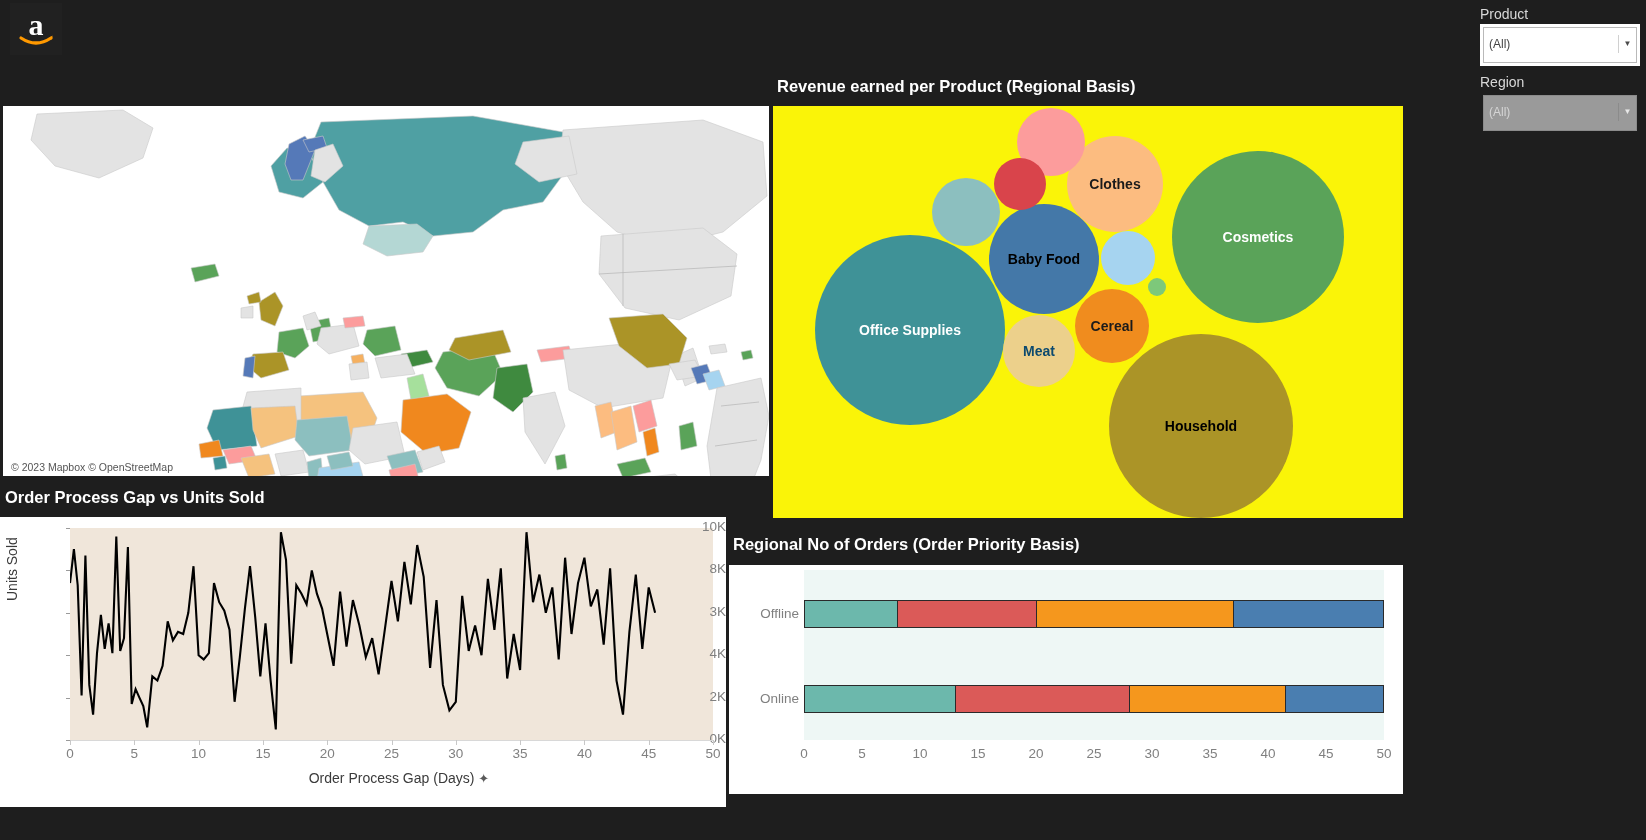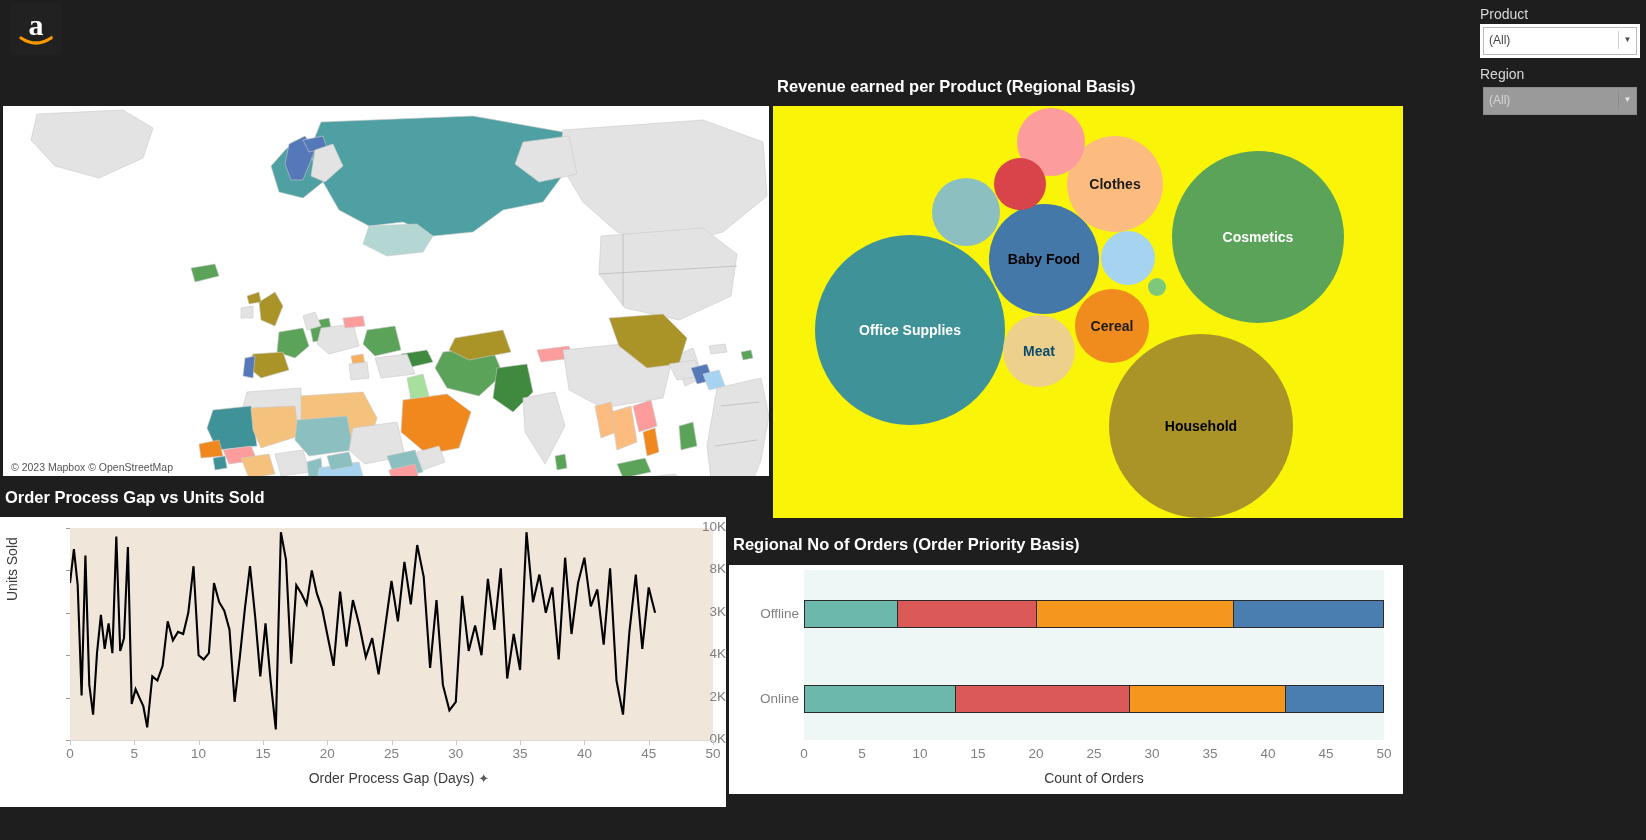--- a/index.html
+++ b/index.html
@@ -26,21 +26,21 @@
     text-shadow: 1px 1px 0 #6a4a1a;
   }
 
   
   #filter-panel { position: absolute; right: 6px; top: 6px; width: 160px; }
   .filter-label { color: #d8d8d8; font-size: 14px; margin-bottom: 2px; }
   .filter-box-wrap { background: #ffffff; padding: 3px; margin-bottom: 8px; }
   .filter-box-wrap.disabled { background: transparent; padding: 3px 3px 3px 3px; }
   .filter-select {
     display: flex; align-items: center; justify-content: space-between;
-    height: 28px; border: 1px solid #b9b9b9; background: #ffffff;
+    height: 36px; border: 1px solid #b9b9b9; background: #ffffff;
     padding: 0 0 3px 5px; font-size: 12px; color: #444;
   }
   .filter-select.disabled { background: #9a9a9a; border-color: #8b8b8b; color: #d5d5d5; }
   .filter-caret {
     width: 18px; height: 18px; display: flex; align-items: center; justify-content: center;
     border-left: 1px solid #d0d0d0; color: #4a4a4a; font-size: 8px;
   }
   .filter-select.disabled .filter-caret { border-left: 1px solid #8b8b8b; color: #e8e8e8; }
 
   
@@ -447,16 +447,15 @@
         <div class="bar-xtick" style="left: 171px;">10</div>
         <div class="bar-xtick" style="left: 229px;">15</div>
         <div class="bar-xtick" style="left: 287px;">20</div>
         <div class="bar-xtick" style="left: 345px;">25</div>
         <div class="bar-xtick" style="left: 403px;">30</div>
         <div class="bar-xtick" style="left: 461px;">35</div>
         <div class="bar-xtick" style="left: 519px;">40</div>
         <div class="bar-xtick" style="left: 577px;">45</div>
         <div class="bar-xtick" style="left: 635px;">50</div>
       </div>
-    <div id="bar-xaxis-label">Count of Orders</div>
   </div>
 
 </div>
 
 </body></html>

